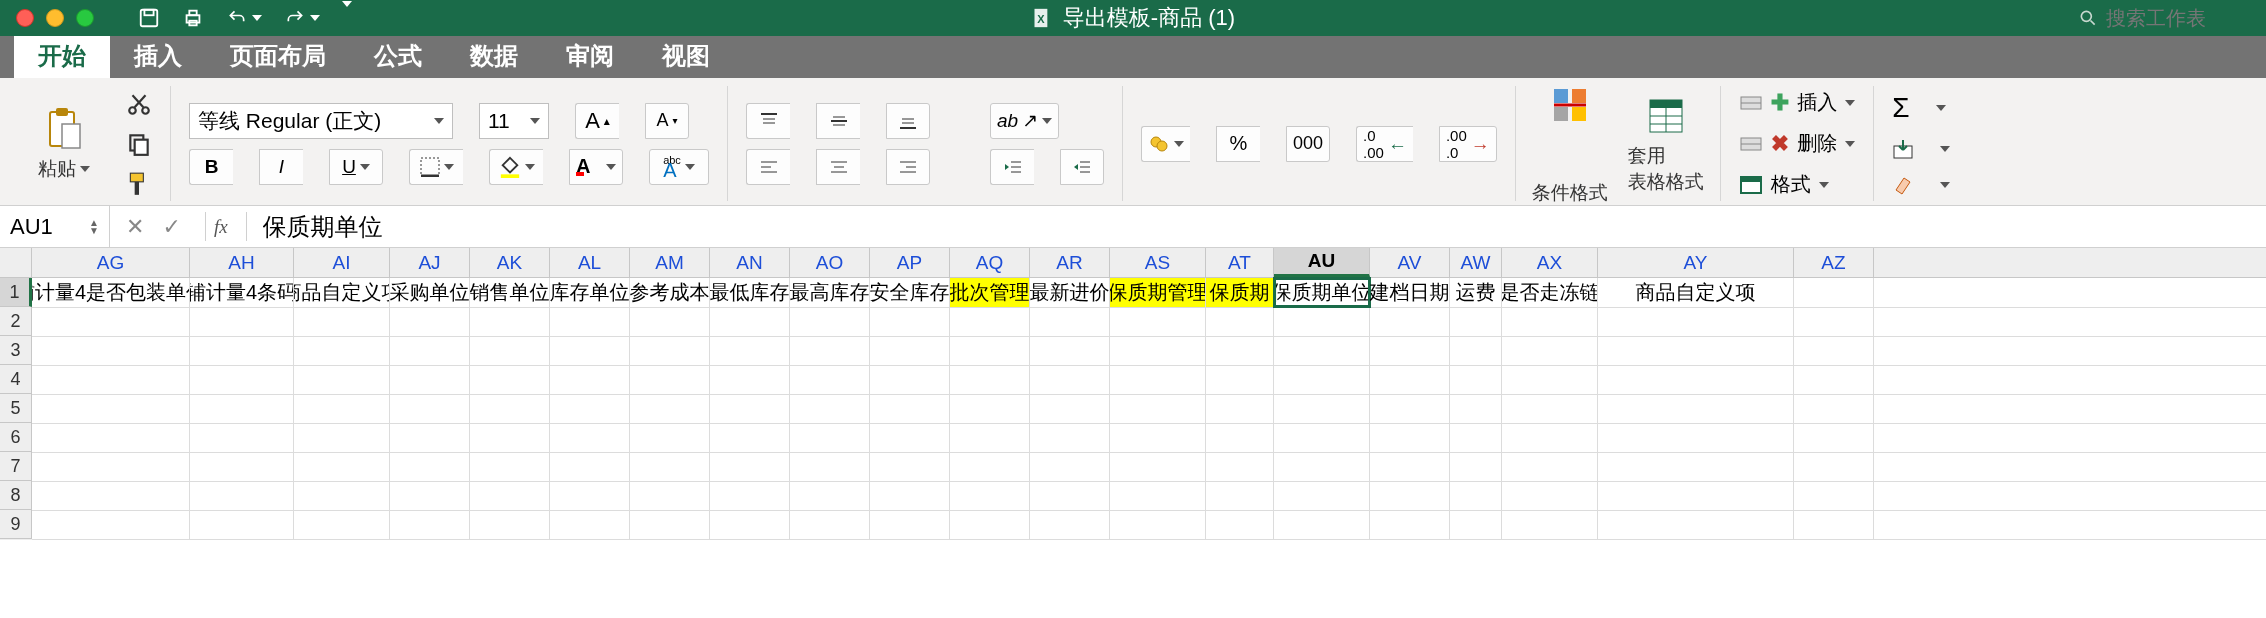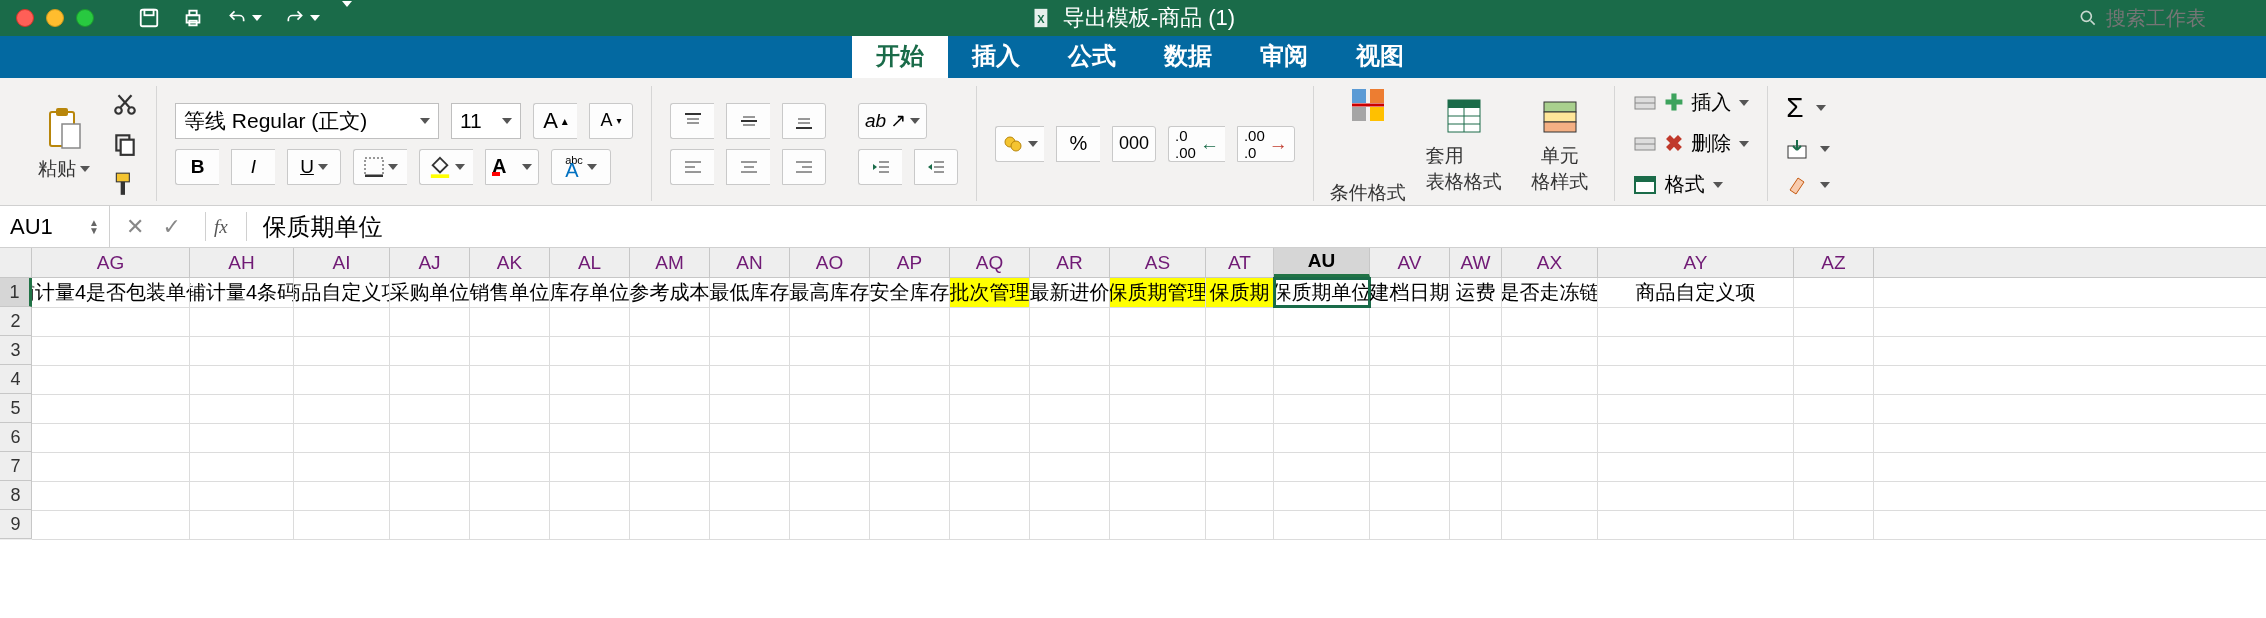--- a/index.html
+++ b/index.html
@@ -12,29 +12,29 @@
   .dot.red { background: #ff5f57; border:1px solid #d3342a; }
   .dot.yellow { background: #ffbd2e; border:1px solid #d19a1b; }
   .dot.green { background: #28c940; border:1px solid #1b9a2e; }
   .qat { display: flex; gap: 22px; margin-left: 44px; align-items: center; }
   .qat svg, .qat .ico { fill: #fff; stroke: #fff; }
   .title-center { position: absolute; left: 50%; transform: translateX(-50%); display: flex; align-items: center; gap: 10px; font-size: 22px; font-weight: 500;}
   .search-right { margin-left: auto; margin-right: 20px; display: flex; align-items: center; gap: 8px; color: #c7d8cf; font-size: 20px;}
   .search-right input { background: transparent; border: none; color: #c7d8cf; font-size: 20px; width: 140px; }
 
   
-  .tabs { height: 42px; background: #0369a1; display: flex; align-items: flex-end; padding-left: 14px; gap: 0; justify-content: center; }
+  .tabs { height: 42px; background: #737373; display: flex; align-items: flex-end; padding-left: 14px; gap: 0; }
   .tab { color: #fff; padding: 8px 24px 6px; font-size: 24px; font-weight: 600; cursor: pointer; }
   .tab.active { background: #fff; color: #1a6b49; border-top-left-radius: 4px; border-top-right-radius: 4px; }
 
   
   .ribbon { height: 128px; background: #f3f2f1; border-bottom: 1px solid #d0d0d0; display: flex; align-items: stretch; padding: 8px 10px 4px; gap: 0; }
   .group { border-right: 1px solid #d6d6d6; padding: 0 18px; display: flex; flex-direction: column; justify-content: center; gap: 10px; }
   .group:last-child { border-right: none; }
-  .row { display: flex; align-items: center; gap: 12px; }
+  .row { display: flex; align-items: center; gap: 26px; }
   .combo { background: #fff; border: 1px solid #bfbfbf; height: 36px; display: flex; align-items: center; padding: 0 8px; font-size: 21px; }
   .font-combo { width: 264px; justify-content: space-between; }
   .size-combo { width: 70px; justify-content: space-between; }
   .bigbtn { display: flex; flex-direction: column; align-items: center; gap: 4px; width: 72px; }
   .bigbtn .ic { width: 46px; height: 46px; display:flex; align-items:center; justify-content:center; }
   .ribbtn { border:1px solid #c9c9c9; background:#fdfdfd; height:36px; min-width:44px; display:inline-flex; align-items:center; justify-content:center; border-radius:3px; padding:0 6px; gap:4px; }
   .ribbtn.seg-l { border-top-right-radius:0; border-bottom-right-radius:0; border-right:none;}
   .ribbtn.seg-m { border-radius:0; border-right:none;}
   .ribbtn.seg-r { border-top-left-radius:0; border-bottom-left-radius:0;}
   .muted { color:#9a9a9a; }
@@ -51,21 +51,21 @@
   .stepper span { font-size:10px; line-height:8px; color:#666;}
   .fbar-btns { display:flex; gap:18px; padding:0 16px; color:#888; }
   .fx { font-style: italic; font-family: "Times New Roman", serif; color:#555; margin-right:10px;}
   .fbar-sep { width:1px; height:70%; background:#d0d0d0; margin:0 8px;}
   .formula-input { flex:1; border:none; font-size:24px; padding-left:8px;}
 
   
   .grid-corner-row { height:30px; display:flex; border-bottom:1px solid #c7c7c7;}
   .rowhdr-space { width:32px; background:#eee; border-right:1px solid #c7c7c7;}
   .colhdrs { flex:1; display:flex; background:#eee;}
-  .colhdr { border-right:1px solid #c7c7c7; display:flex; align-items:center; justify-content:center; font-size:19px; color:#701a75; height:100%; }
+  .colhdr { border-right:1px solid #c7c7c7; display:flex; align-items:center; justify-content:center; font-size:19px; color:#1d4ed8; height:100%; }
   .colhdr.active { background:#d6d6d6; border-bottom:3px solid #217346; font-weight:bold; color:#000;}
   .gridbody { display:flex; }
   .rowhdrs { width:32px; background:#eee; }
   .rowhdr { height:29px; border-bottom:1px solid #c7c7c7; border-right:1px solid #c7c7c7; display:flex; align-items:center; justify-content:center; font-size:18px; color:#333;}
   .rowhdr.active { background:#d6d6d6; border-right:3px solid #217346;}
   .cells { flex:1; }
   .cellrow { display:flex; height:29px; border-bottom:1px solid #dcdcdc;}
   .cellrow.header-row { height:30px; }
   .cell { border-right:1px solid #dcdcdc; display:flex; align-items:center; justify-content:center; font-size:20px; overflow:hidden; white-space:nowrap;}
   .cell.hl { background:#ffff00;}
@@ -127,20 +127,21 @@
           <line x1="15" y1="15" x2="20" y2="20" stroke="#c7d8cf" stroke-width="2"></line>
         </svg>
       </span>
     <input placeholder="搜索工作表" style="">
   </div>
 </div>
 
 <div class="tabs" id="tabs">
     <div class="tab active">开始</div>
     <div class="tab">插入</div>
+    <div class="tab">页面布局</div>
     <div class="tab">公式</div>
     <div class="tab">数据</div>
     <div class="tab">审阅</div>
     <div class="tab">视图</div>
   </div>
 
 <div class="ribbon">
 
   <div class="group" style="align-items:center;">
     <div class="row">
@@ -354,31 +355,20 @@
             <svg width="40" height="40">
               <rect x="4" y="4" width="32" height="32" fill="#fff" stroke="#1a6b49"></rect>
               <rect x="4" y="4" width="32" height="8" fill="#1a6b49"></rect>
               <line x1="4" y1="20" x2="36" y2="20" stroke="#1a6b49"></line>
               <line x1="4" y1="28" x2="36" y2="28" stroke="#1a6b49"></line>
               <line x1="20" y1="4" x2="20" y2="36" stroke="#1a6b49"></line>
             </svg>
           </div>
         <span class="small-label" style="white-space:pre;text-align:left;">套用
 表格格式</span>
-      </div>
-      <div class="bigbtn">
-        <div class="ic">
-            <svg width="40" height="40">
-              <rect x="4" y="6" width="32" height="10" fill="#a9d08e" stroke="#333"></rect>
-              <rect x="4" y="16" width="32" height="10" fill="#ffe699" stroke="#333"></rect>
-              <rect x="4" y="26" width="32" height="10" fill="#f4b084" stroke="#333"></rect>
-            </svg>
-          </div>
-        <span class="small-label" style="white-space:pre;text-align:center;">单元
-格样式</span>
       </div>
     </div>
   </div>
 
   <div class="group cells-group" style="gap:14px;">
     <div class="line">
       <svg width="24" height="20">
           <rect x="2" y="4" width="20" height="12" fill="#ddd" stroke="#888"></rect>
           <line x1="2" y1="10" x2="22" y2="10" stroke="#888"></line>
         </svg>

